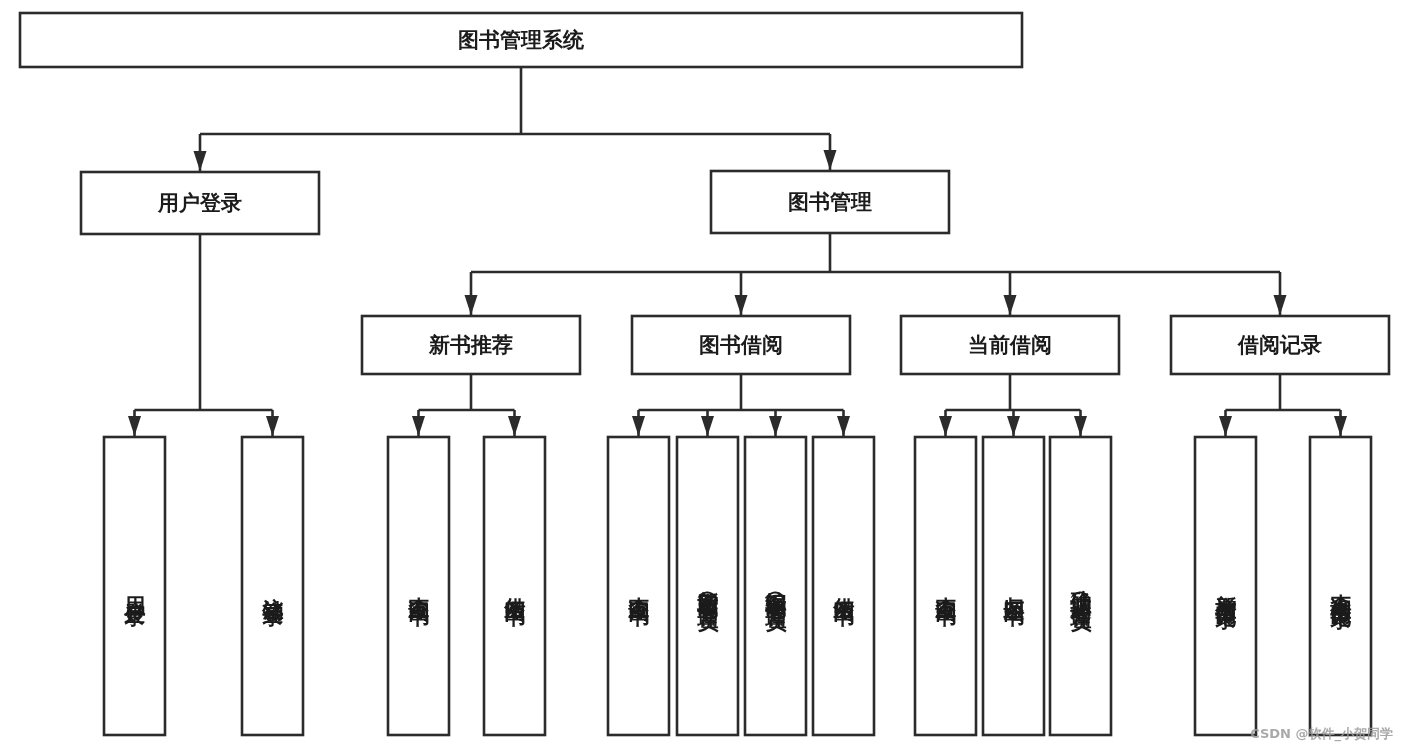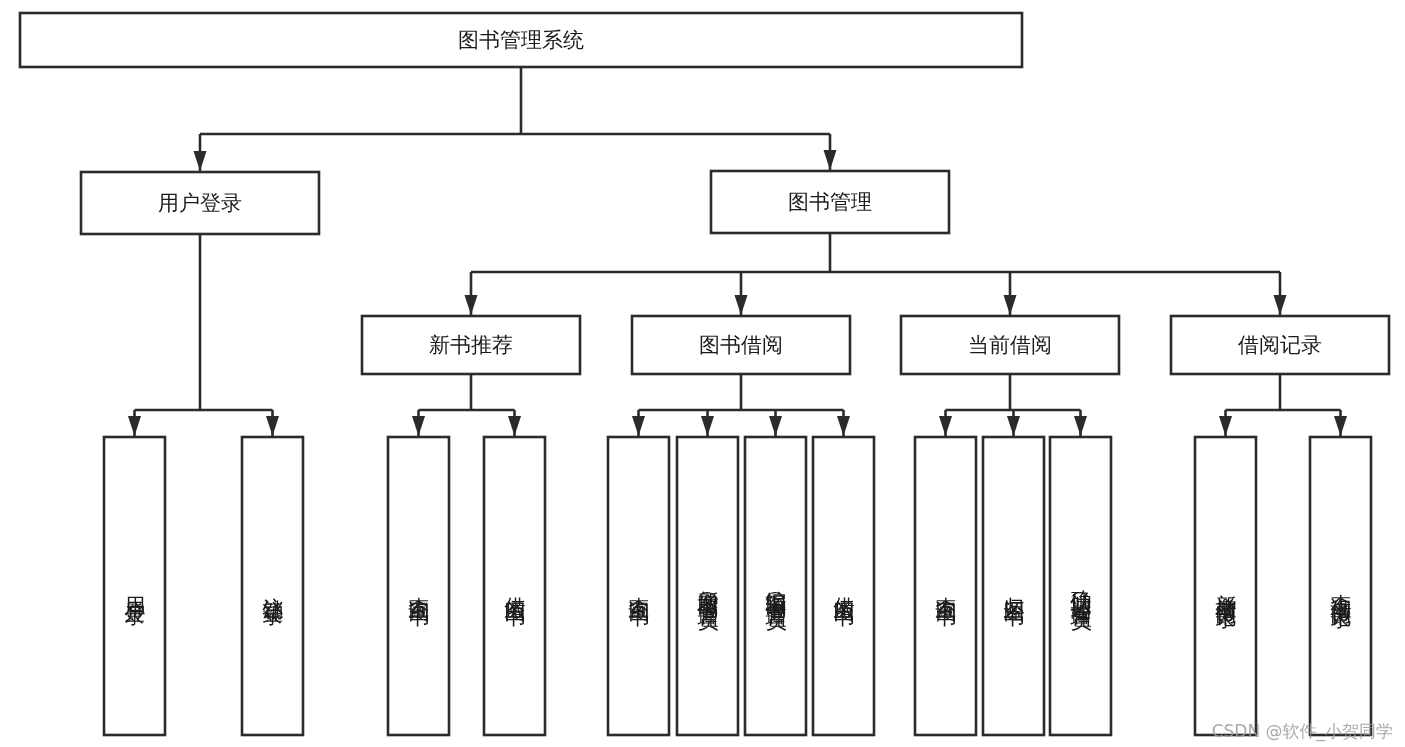--- a/index.html
+++ b/index.html
@@ -11,20 +11,21 @@
     width: 1405px;
     height: 747px;
     font-family: "DejaVu Sans", "Liberation Sans", sans-serif;
     overflow: hidden;
   }
   #diagram-root {
     position: relative;
     width: 1405px;
     height: 747px;
     background: #ffffff;
+    font-weight: bold;
   }
   svg.flow {
     position: absolute;
     top: 0;
     left: 0;
     width: 1405px;
     height: 747px;
     display: block;
   }
   .node-rect {
@@ -63,21 +64,21 @@
     align-items: center;
     justify-content: center;
     pointer-events: none;
     user-select: none;
   }
   .watermark {
     position: absolute;
     right: 12px;
     bottom: 4px;
     font-family: "DejaVu Sans", "Liberation Sans", sans-serif;
-    font-size: 17px;
+    font-size: 13px;
     color: #9b9b9b;
     opacity: 0.85;
     white-space: nowrap;
     user-select: none;
   }
 </style>
 </head>
 <body>
 
 <div id="diagram-root">

